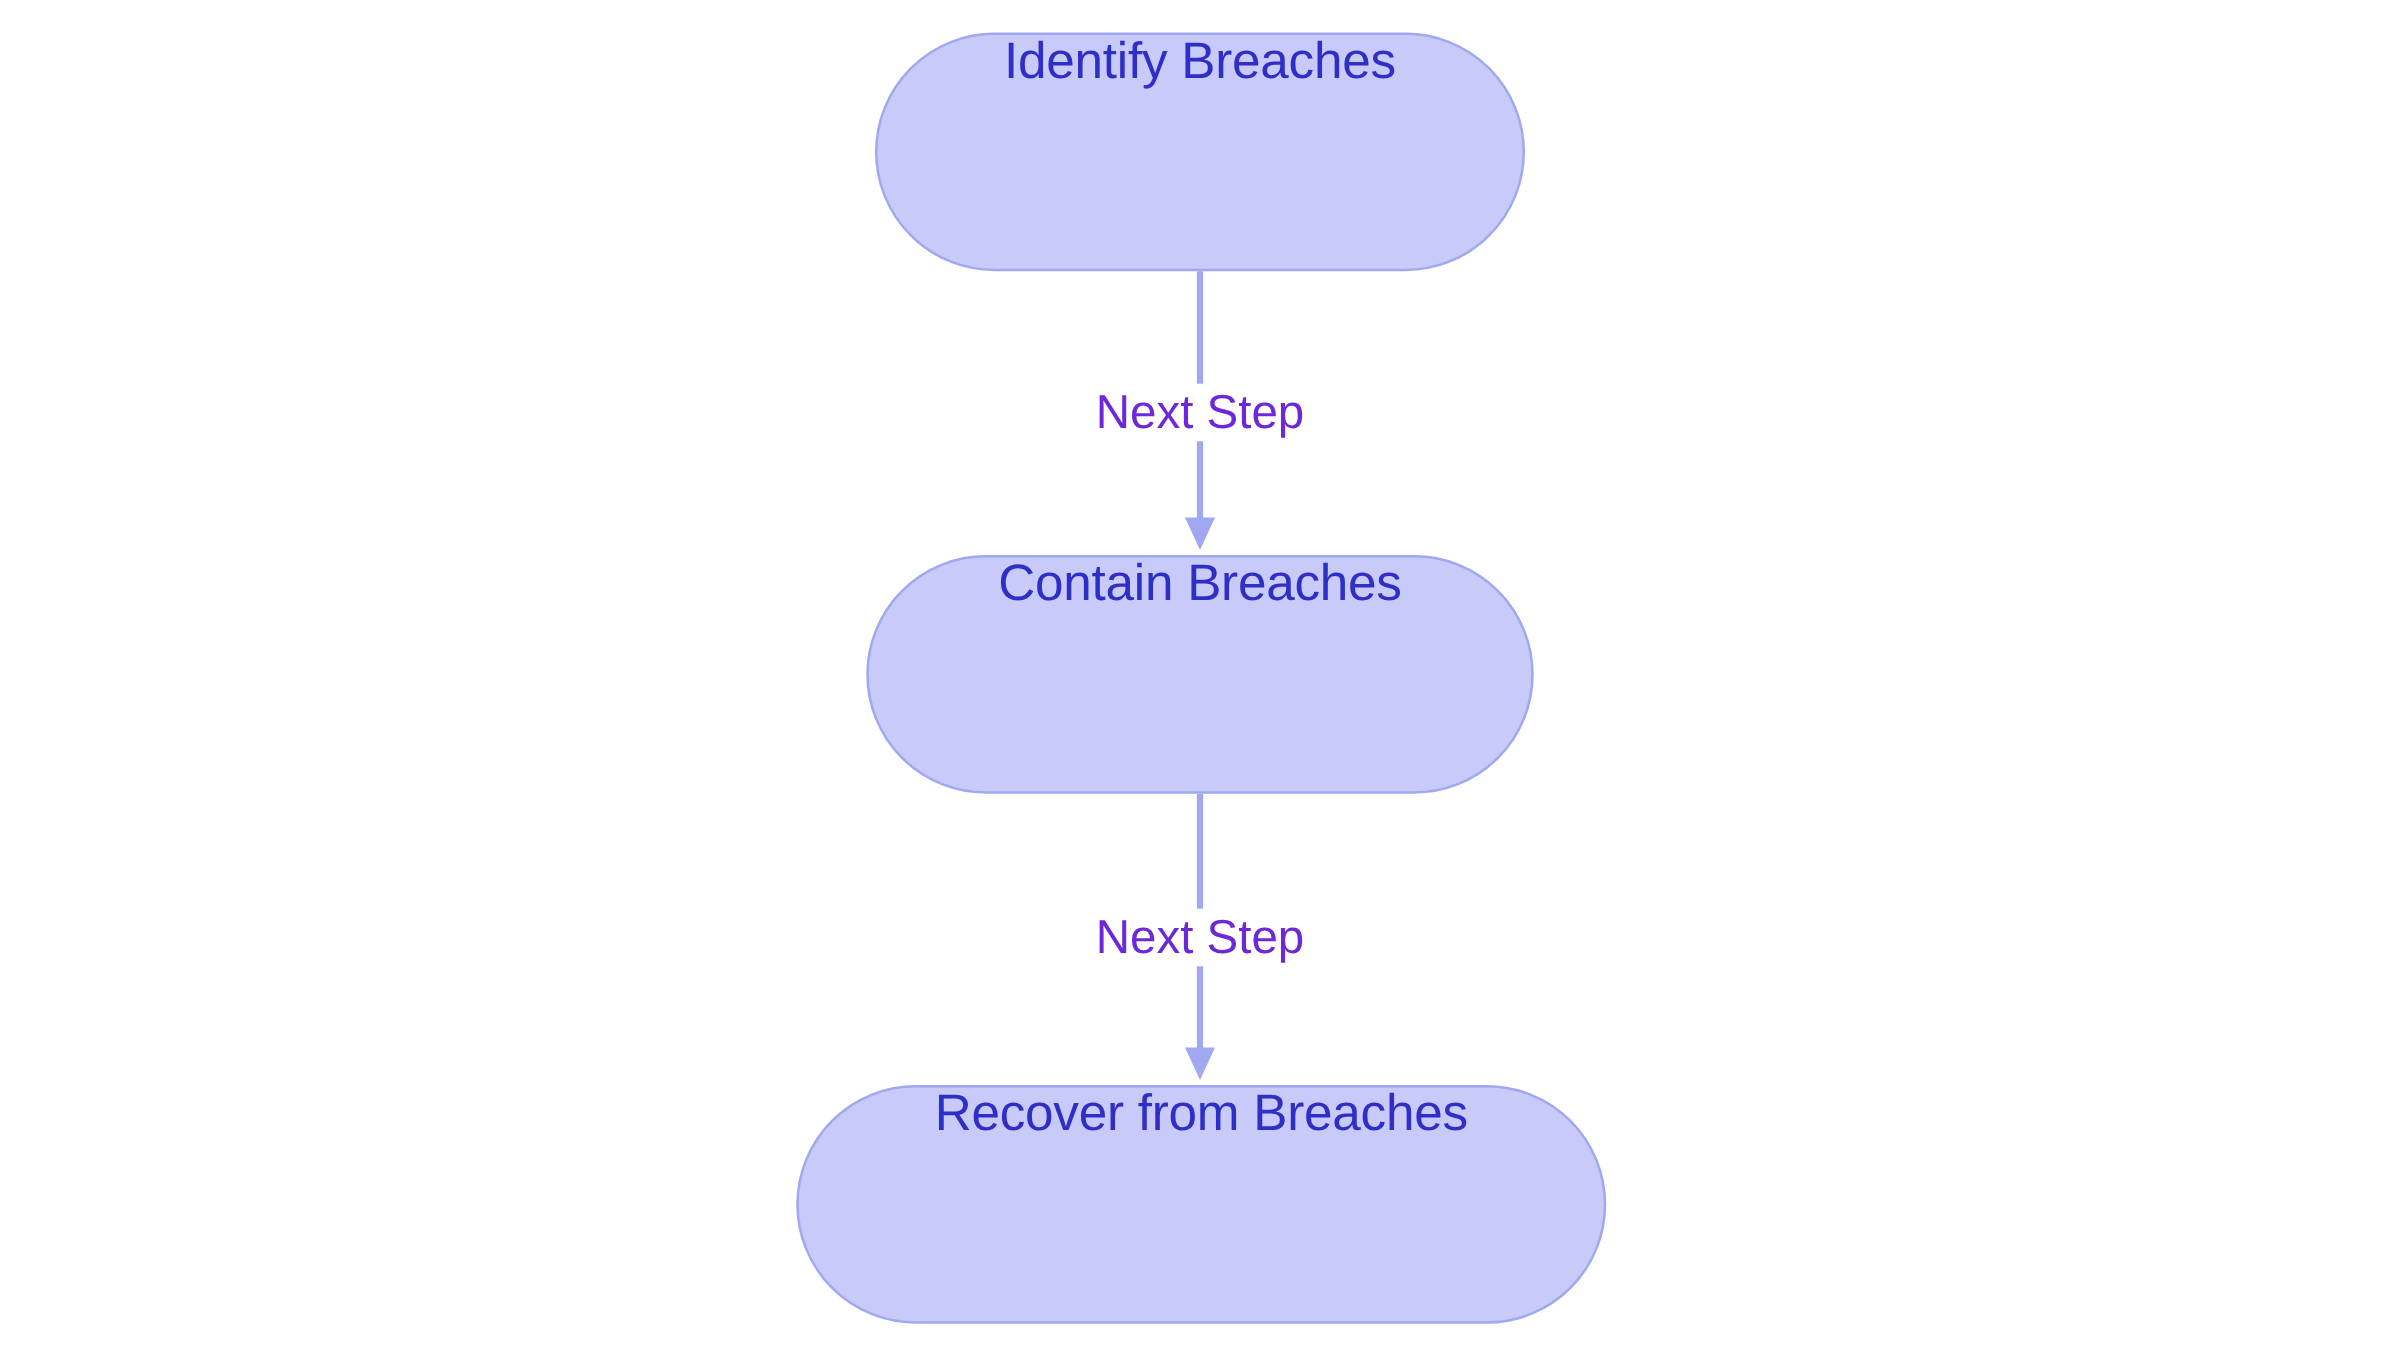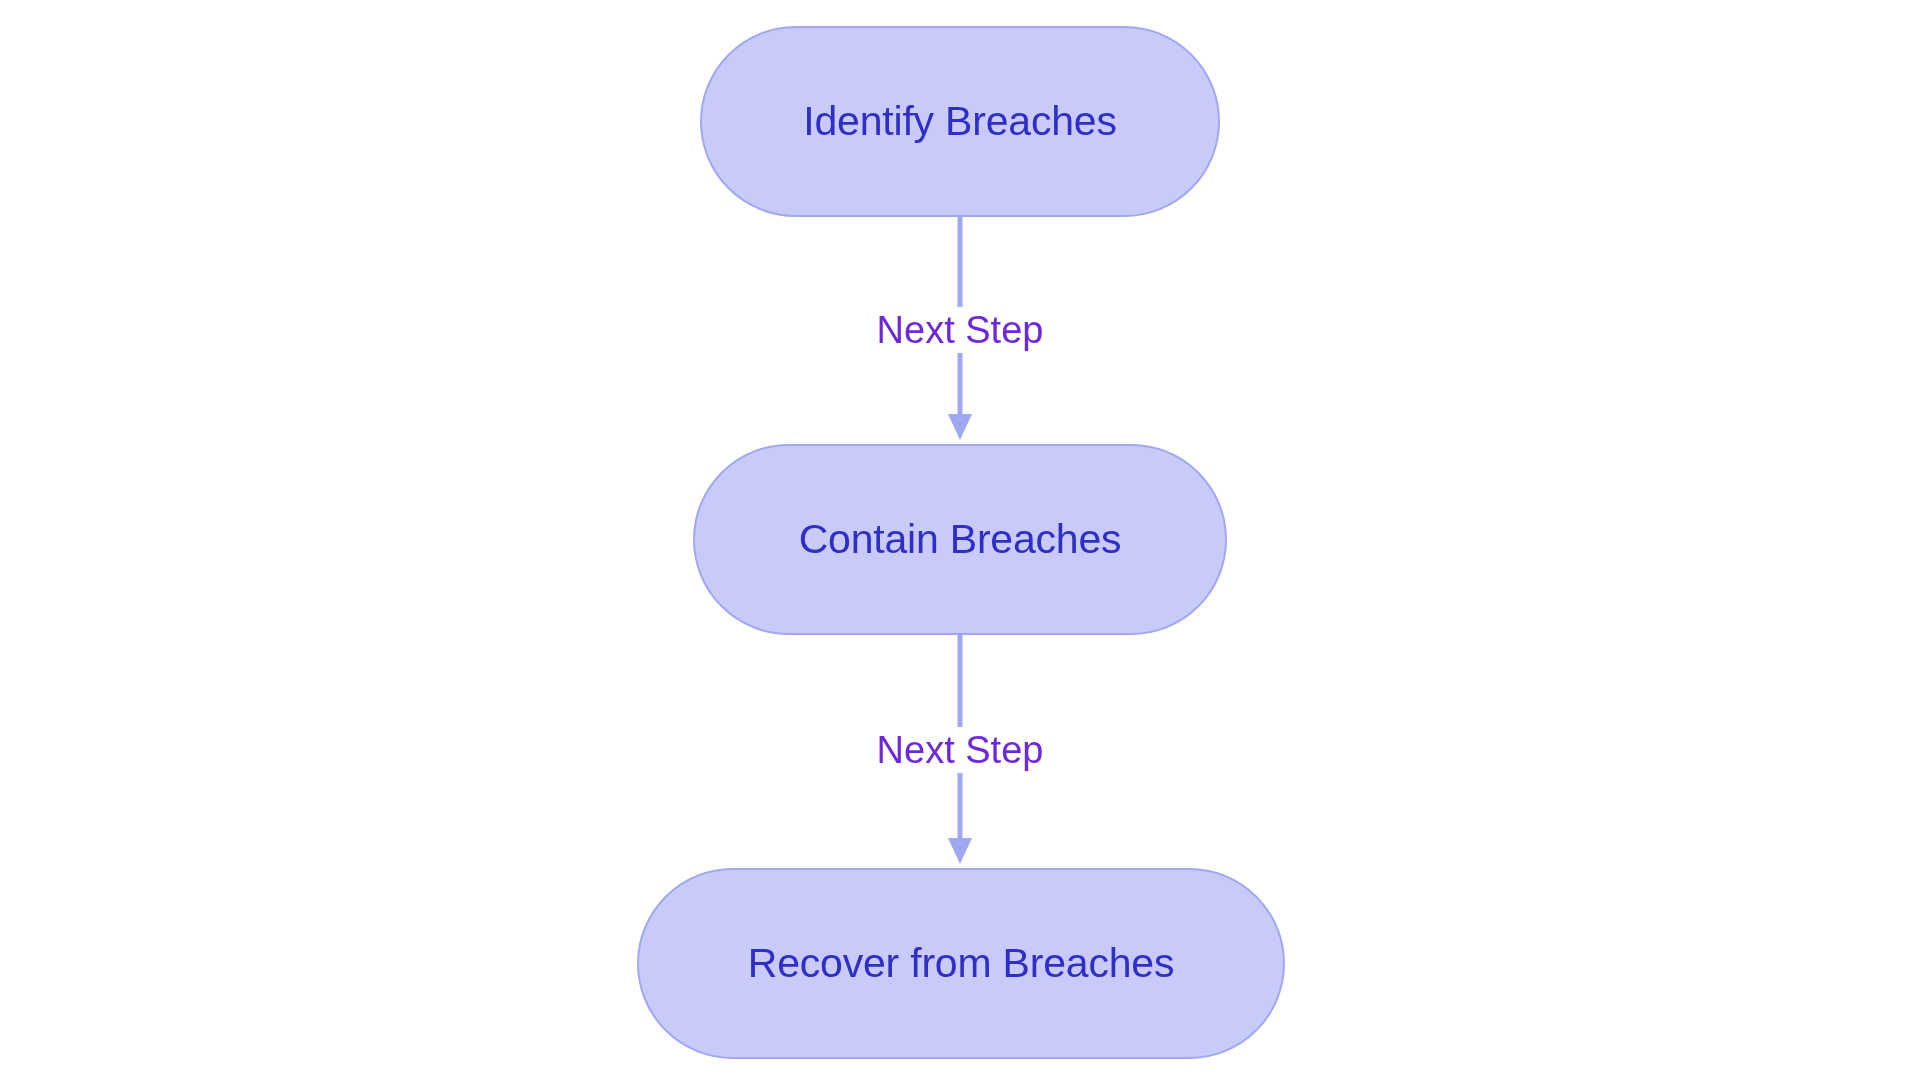--- a/index.html
+++ b/index.html
@@ -29,21 +29,21 @@
     left: 0;
     width: 1920px;
     height: 1083px;
   }
 
   
   .node {
     position: absolute;
     box-sizing: border-box;
     display: flex;
-    align-items: center;
+    align-items: flex-start;
     justify-content: center;
     background: #c8cbf9;
     border: 2px solid #9fa8f0;
     border-radius: 999px;
     transform: translateX(-50%);
   }
   .node-label {
     color: #2f2fc8;
     font-size: 41px;
     font-weight: 400;

